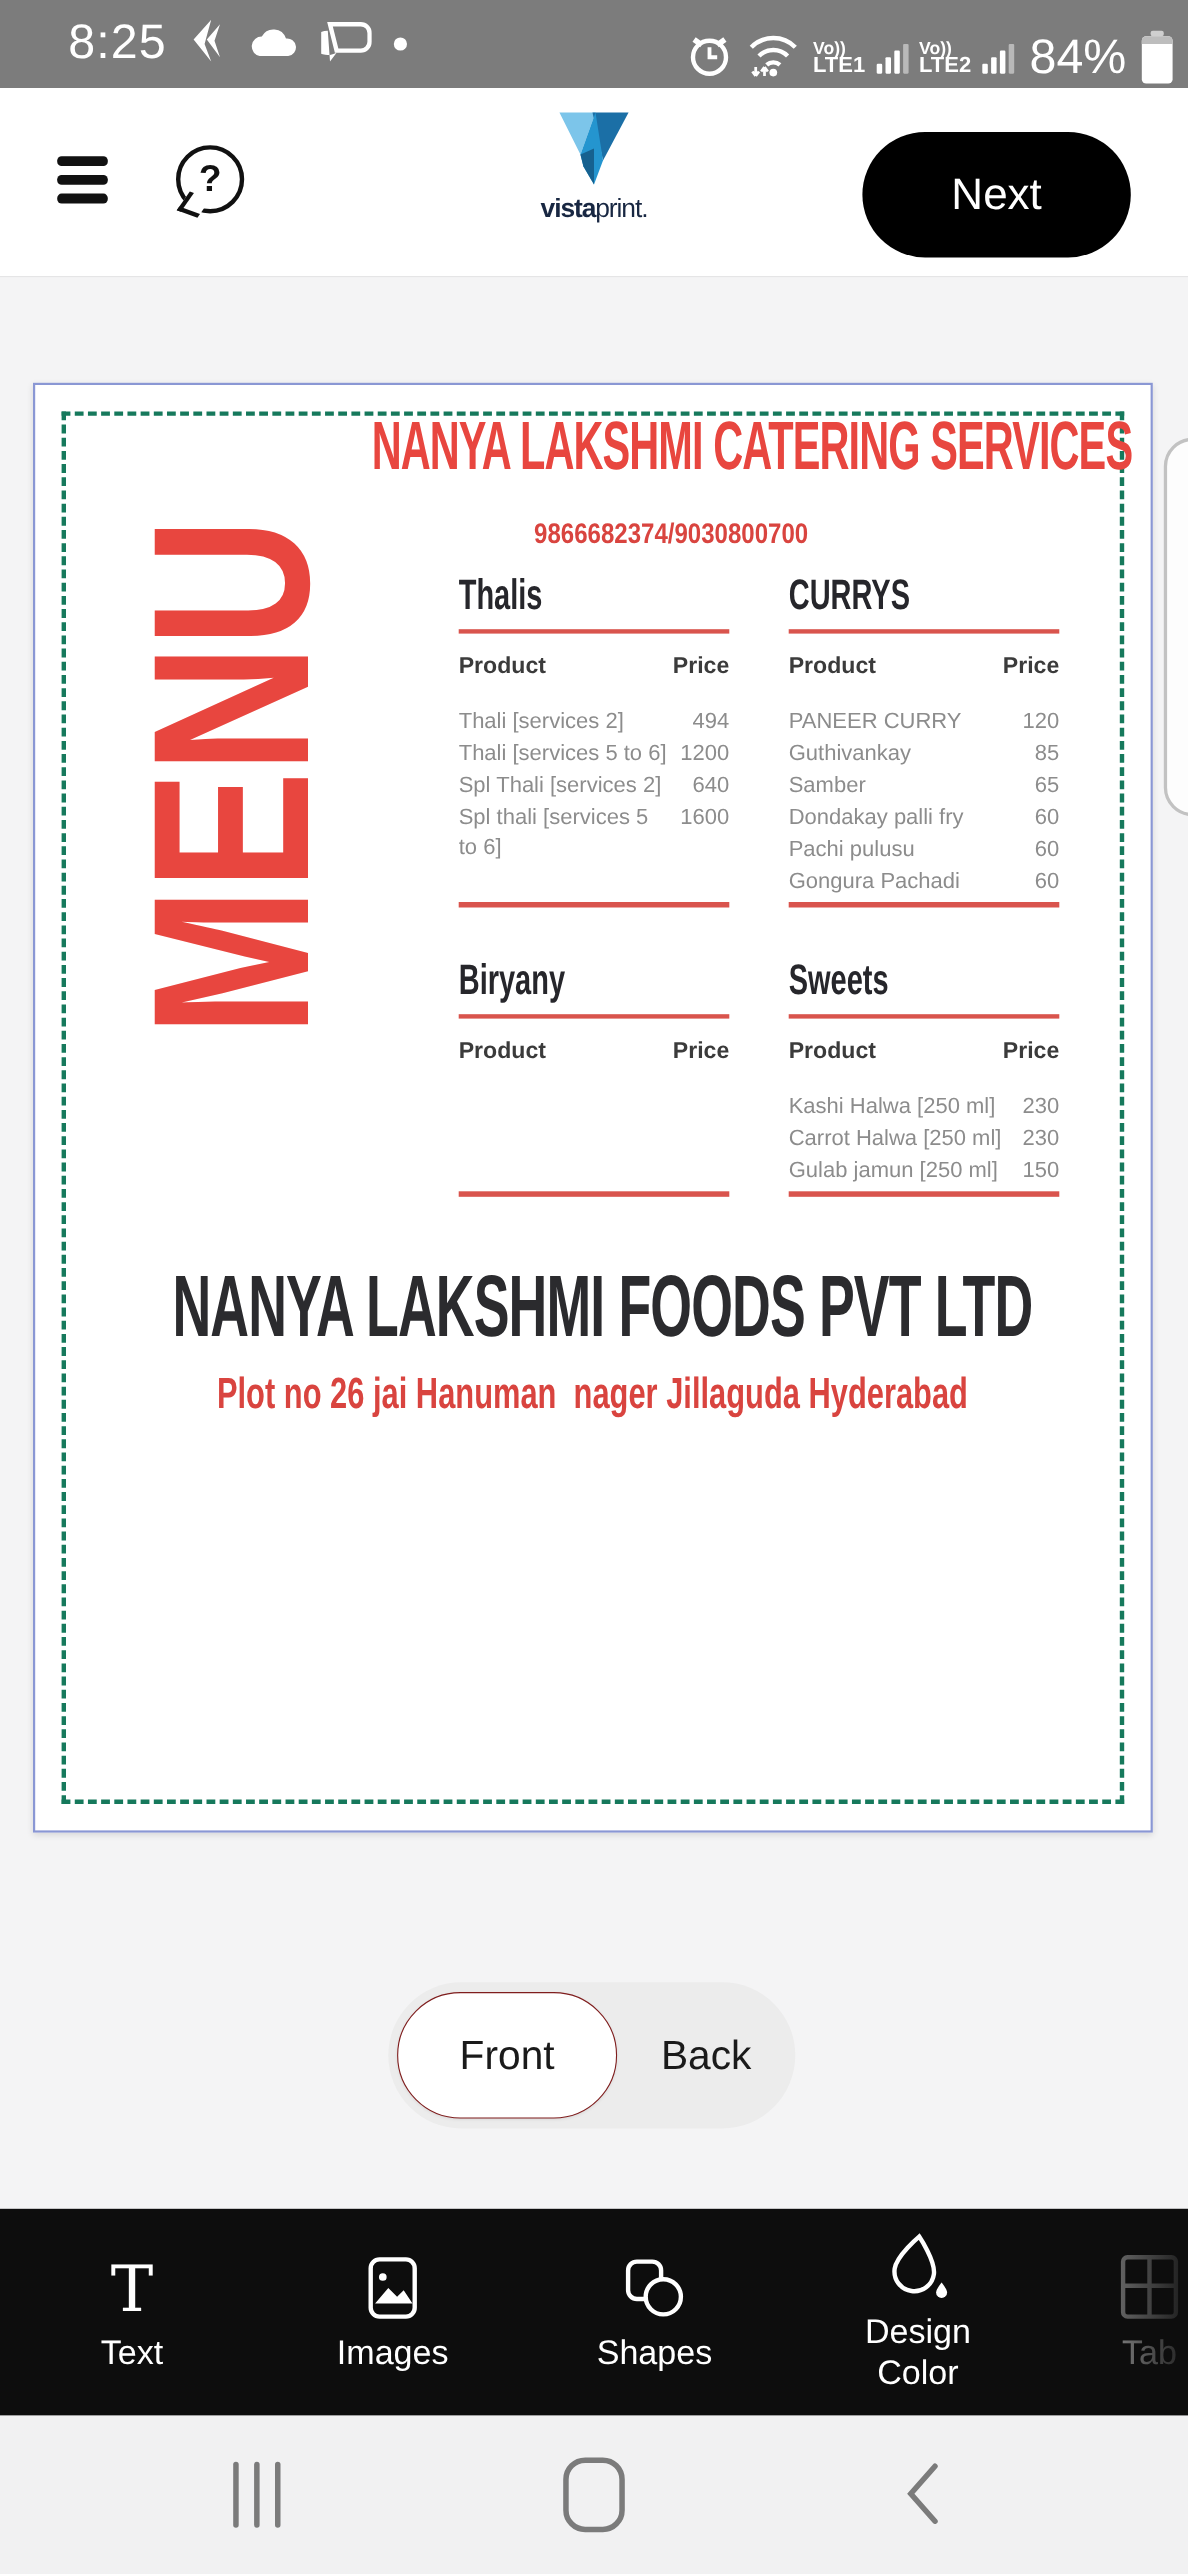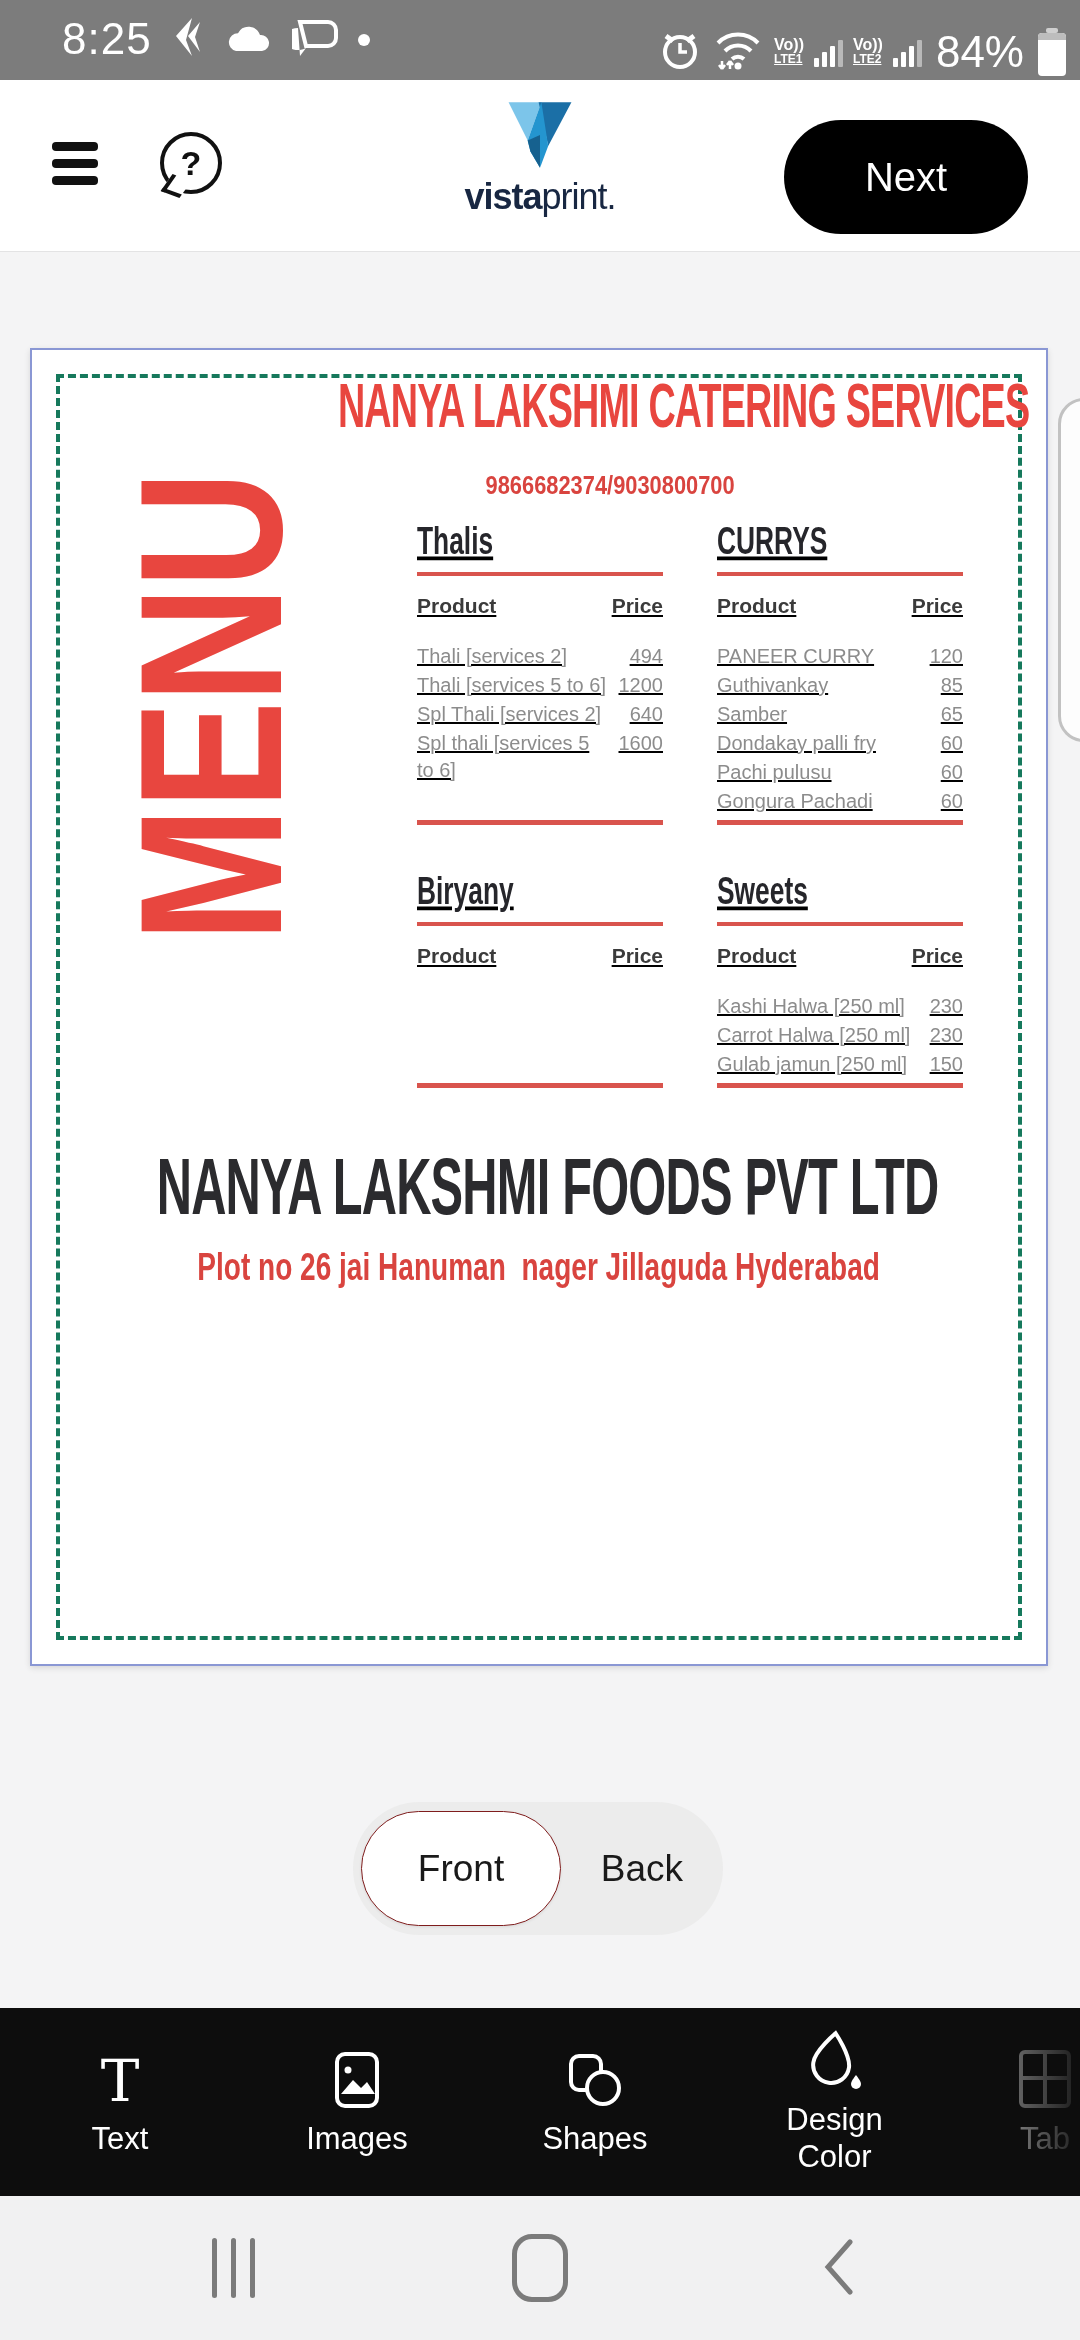--- a/index.html
+++ b/index.html
@@ -7,50 +7,50 @@
   .screen{position:relative;width:1080px;height:2340px;background:#f4f4f5;overflow:hidden;margin:0 auto;}
 
   
   .statusbar{position:absolute;top:0;left:0;width:1080px;height:80px;background:#7c7c7c;color:#fff;display:flex;align-items:center;}
   .sb-time{position:absolute;left:62px;top:14px;font-size:44px;font-weight:400;letter-spacing:1px;}
   .sb-left-icons{position:absolute;left:170px;top:0;height:80px;display:flex;align-items:center;gap:20px;}
   .sb-right{position:absolute;right:14px;top:0;height:80px;display:flex;align-items:center;gap:10px;margin-top:12px;}
   .sb-dot{width:12px;height:12px;border-radius:50%;background:#fff;}
   .sb-stack{display:flex;flex-direction:column;line-height:15px;font-weight:700;}
   .sb-stack .vo{font-size:16px;}
-  .sb-stack .lte{font-size:12px;text-decoration:underline;}
+  .sb-stack .lte{font-size:20px;}
   .sb-bars{display:flex;align-items:flex-end;gap:3px;height:30px;}
   .sb-bars i{display:block;width:5px;background:#fff;border-radius:1px;}
   .sb-pct{font-size:44px;font-weight:400;margin-left:4px;}
   .sb-batt{position:relative;width:28px;height:48px;margin-left:4px;}
   .sb-batt .tip{position:absolute;top:0;left:8px;width:12px;height:5px;background:#cfcfcf;border-radius:2px;}
   .sb-batt .body{position:absolute;top:5px;left:0;width:28px;height:43px;background:#fff;border-radius:4px;}
   .sb-batt .gap{position:absolute;top:5px;left:0;width:28px;height:7px;background:#bdbdbd;border-radius:4px 4px 0 0;}
 
   
   .appbar{position:absolute;top:80px;left:0;width:1080px;height:172px;background:#fff;border-bottom:1px solid #e3e3e4;}
   .hamburger{position:absolute;left:52px;top:62px;width:50px;height:44px;cursor:pointer;}
   .hamburger i{display:block;height:9px;background:#111;border-radius:4px;margin-bottom:8px;width:46px;}
   .help{position:absolute;left:160px;top:52px;width:62px;height:62px;border:4px solid #111;border-radius:50%;display:flex;align-items:center;justify-content:center;font-size:34px;font-weight:700;color:#111;}
   .help::after{content:'';position:absolute;left:2px;bottom:-6px;width:16px;height:16px;background:#fff;border-bottom:4px solid #111;border-left:4px solid #111;transform:rotate(20deg) skew(-15deg);}
-  .brand{position:absolute;left:0;right:0;top:96px;text-align:center;font-size:36px;color:#182742;letter-spacing:-1px;}
+  .brand{position:absolute;left:0;right:0;top:96px;text-align:center;font-size:24px;color:#182742;letter-spacing:-1px;}
   .brand .b{font-weight:700;}
   .brand-mark{position:absolute;left:498px;top:18px;}
   .next-btn{position:absolute;right:52px;top:40px;width:244px;height:114px;background:#000;border-radius:58px;color:#fff;font-size:40px;display:flex;align-items:center;justify-content:center;cursor:pointer;}
 
   
   .canvas{position:absolute;left:30px;top:348px;width:1018px;height:1318px;background:#fff;border:2px solid #8a97d4;box-shadow:0 2px 6px rgba(0,0,0,.12);}
   .safety{position:absolute;left:24px;top:24px;right:24px;bottom:24px;border:4px dashed #16795c;}
   .menu-vertical{position:absolute;left:0;top:0;white-space:nowrap;line-height:1;font-size:162px;font-weight:700;letter-spacing:-2px;color:#e8463f;transform:translate(78px,592px) rotate(-90deg) scaleY(1.25);transform-origin:0 0;}
   .biz-title{position:absolute;left:230px;top:28px;width:786px;text-align:center;}
   .biz-title span{display:inline-block;font-size:46px;font-weight:700;letter-spacing:-1px;color:#e8463f;transform:scale(.82,1.35);white-space:nowrap;}
   .phone{position:absolute;left:180px;top:122px;width:796px;text-align:center;}
   .phone span{display:inline-block;font-size:23px;font-weight:700;color:#d9443f;transform:scale(.95,1.12);}
 
-  .sections{position:absolute;left:385px;top:178px;width:546px;display:grid;grid-template-columns:246px 246px;column-gap:54px;grid-template-rows:297px 210px;row-gap:53px;text-decoration:underline;}
+  .sections{position:absolute;left:385px;top:178px;width:546px;display:grid;grid-template-columns:246px 246px;column-gap:54px;grid-template-rows:297px 210px;row-gap:53px;}
   .section{display:flex;flex-direction:column;}
   .sec-title{font-size:31px;font-weight:700;color:#26262b;transform:scale(.85,1.25);transform-origin:left bottom;white-space:nowrap;}
   .sec-underline{height:4px;background:#d9544d;margin-top:8px;}
   .thead{display:flex;justify-content:space-between;margin-top:18px;font-size:21px;font-weight:700;color:#3b3b3b;}
   .rows{margin-top:25px;}
   .row{display:flex;justify-content:space-between;font-size:20px;color:#8c8c8c;line-height:27px;margin-bottom:2px;}
   .row .nm{flex:1 1 auto;padding-right:10px;}
   .row .pr{flex:0 0 auto;}
   .sec-bottomline{height:5px;background:#d9544d;margin-top:auto;}
 

